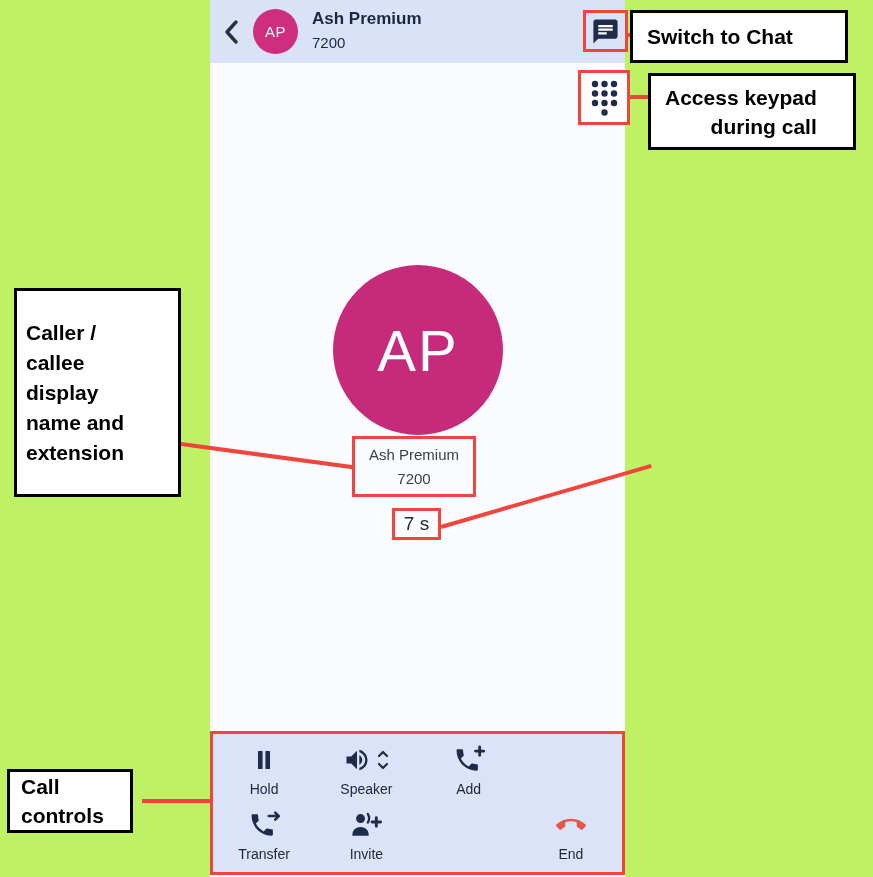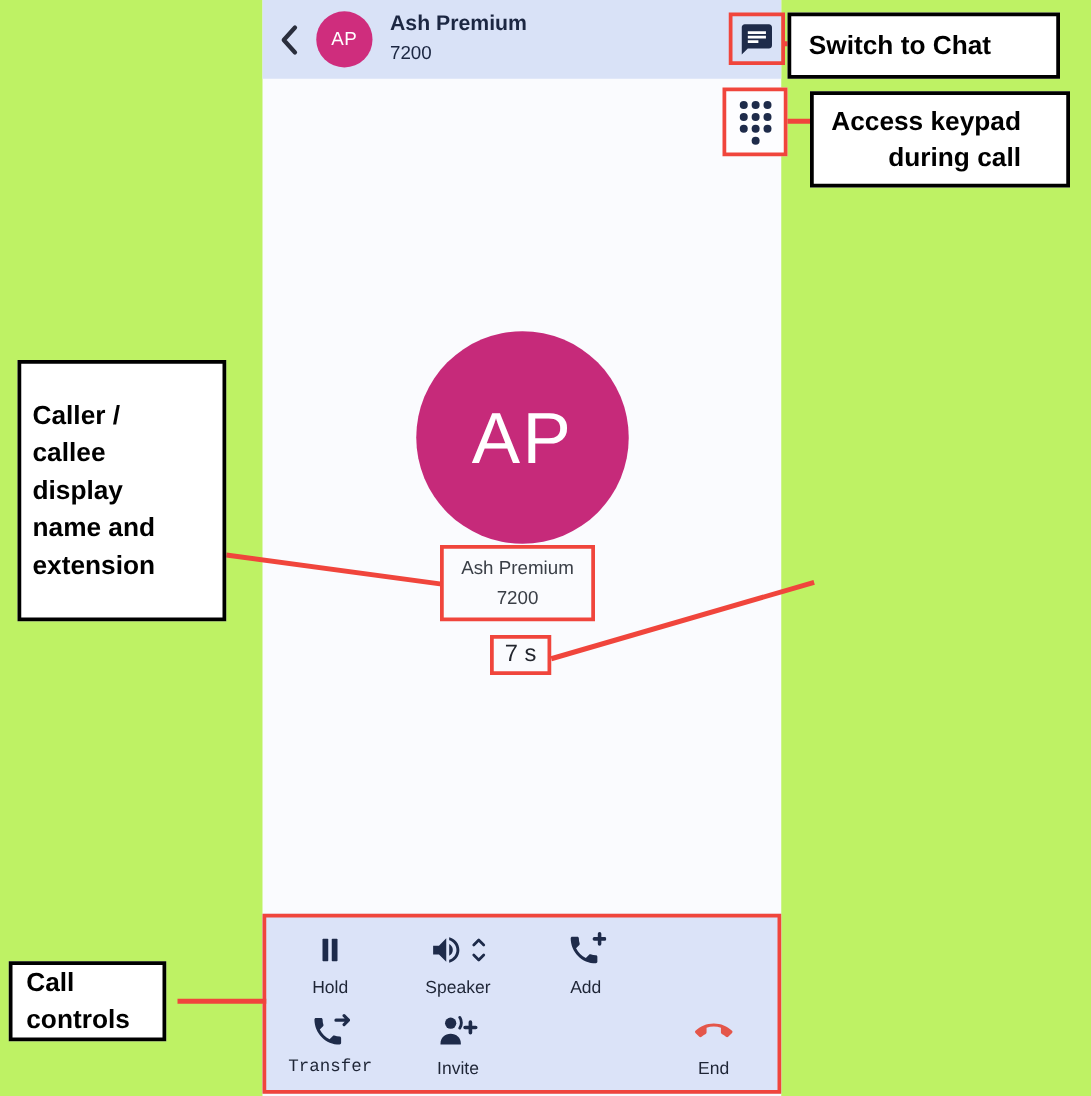--- a/index.html
+++ b/index.html
@@ -23,21 +23,21 @@
   
   .avatar-lg { position:absolute; left:333px; top:265px; width:170px; height:170px; border-radius:50%; background:#c62a7a; color:#fff; font-size:58px; font-weight:300; letter-spacing:2px; display:flex; align-items:center; justify-content:center; }
   .name-box { position:absolute; left:352px; top:436px; width:124px; height:61px; border:3px solid #f0453c; background:#fafbfe; display:flex; flex-direction:column; align-items:center; justify-content:space-evenly; color:#3a3f47; font-size:15px; }
   .duration-box { position:absolute; left:392px; top:508px; width:49px; height:32px; border:3px solid #f0453c; background:#fafbfe; display:flex; align-items:center; justify-content:center; color:#23262e; font-size:19px; }
 
   
   .controls-panel { position:absolute; left:210px; top:731px; width:415px; height:144px; background:#dbe3f8; border:3px solid #f0453c; display:grid; grid-template-columns:repeat(4,1fr); grid-template-rows:1fr 1fr; padding:4px 0; }
   .ctrl { display:flex; flex-direction:column; align-items:center; justify-content:center; gap:5px; cursor:pointer; }
   .ctrl .lbl { font-size:14px; color:#1e2536; font-weight:500; }
   .ctrl .ic { height:32px; display:flex; align-items:center; justify-content:center; }
-  .c-transfer { grid-column:1; grid-row:2;font-family:Liberation Mono, monospace; }
+  .c-transfer { grid-column:1; grid-row:2; }
   .c-invite   { grid-column:2; grid-row:2; }
   .c-end      { grid-column:4; grid-row:2; }
 
   
   .callout { position:absolute; background:#ffffff; border:3px solid #000; color:#000; font-weight:bold; font-size:21px; line-height:29px; display:flex; align-items:center; white-space:pre-line; z-index:5; }
   .co-chat     { left:630px; top:10px;  width:218px; height:53px;  padding-left:14px; }
   .co-keypad   { left:648px; top:73px;  width:208px; height:77px;  padding-left:14px;text-align:right; }
   .co-caller   { left:14px;  top:288px; width:167px; height:209px; padding-left:9px; line-height:30px; }
   .co-duration { left:650px; top:436px; width:216px; height:38px;  padding-left:11px; }
   .co-controls { left:7px;  top:769px; width:126px; height:64px;  padding-left:11px; }

